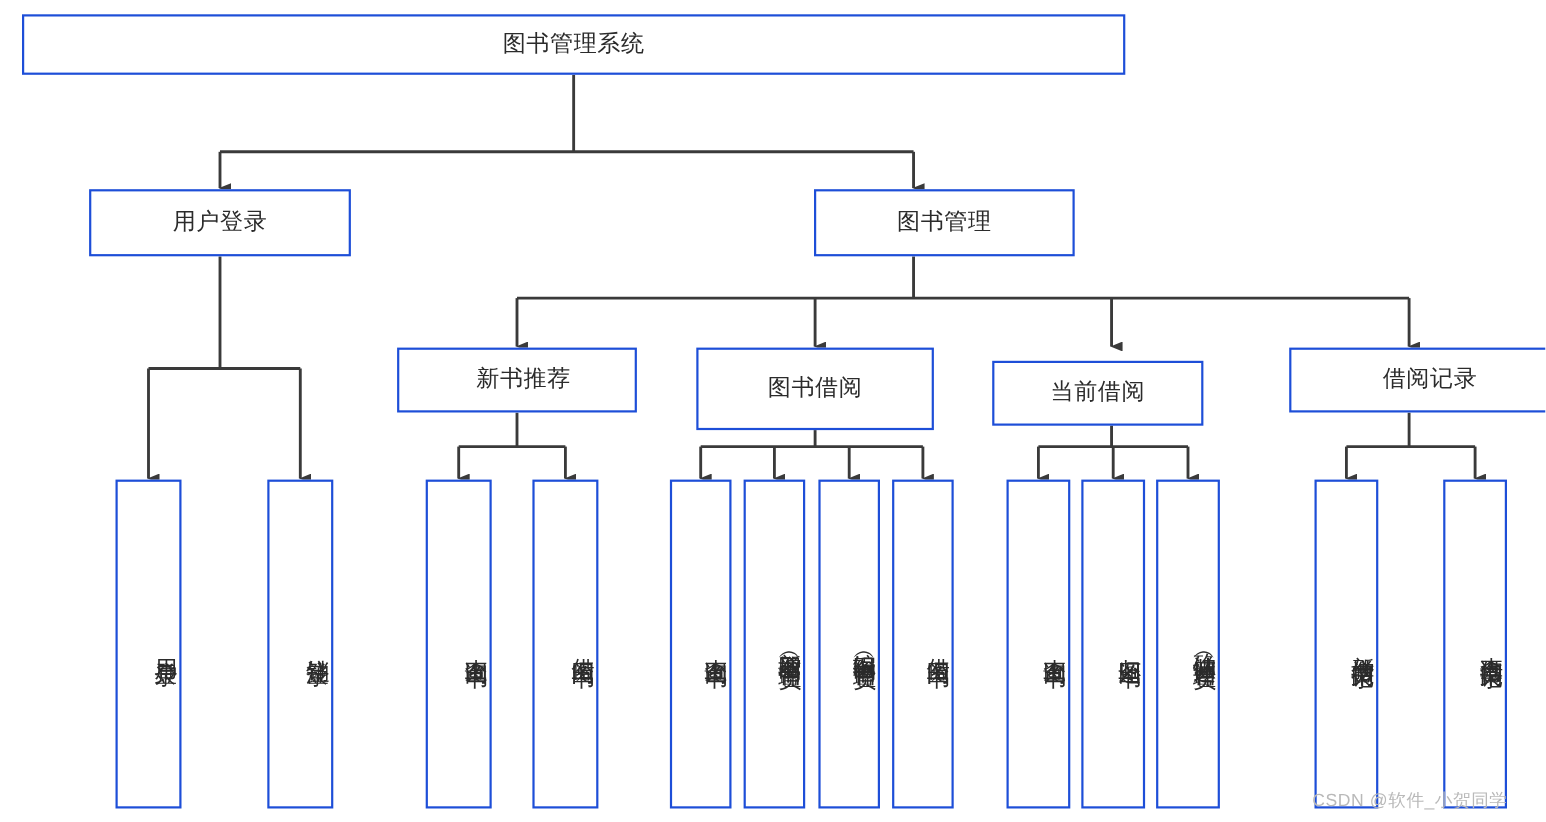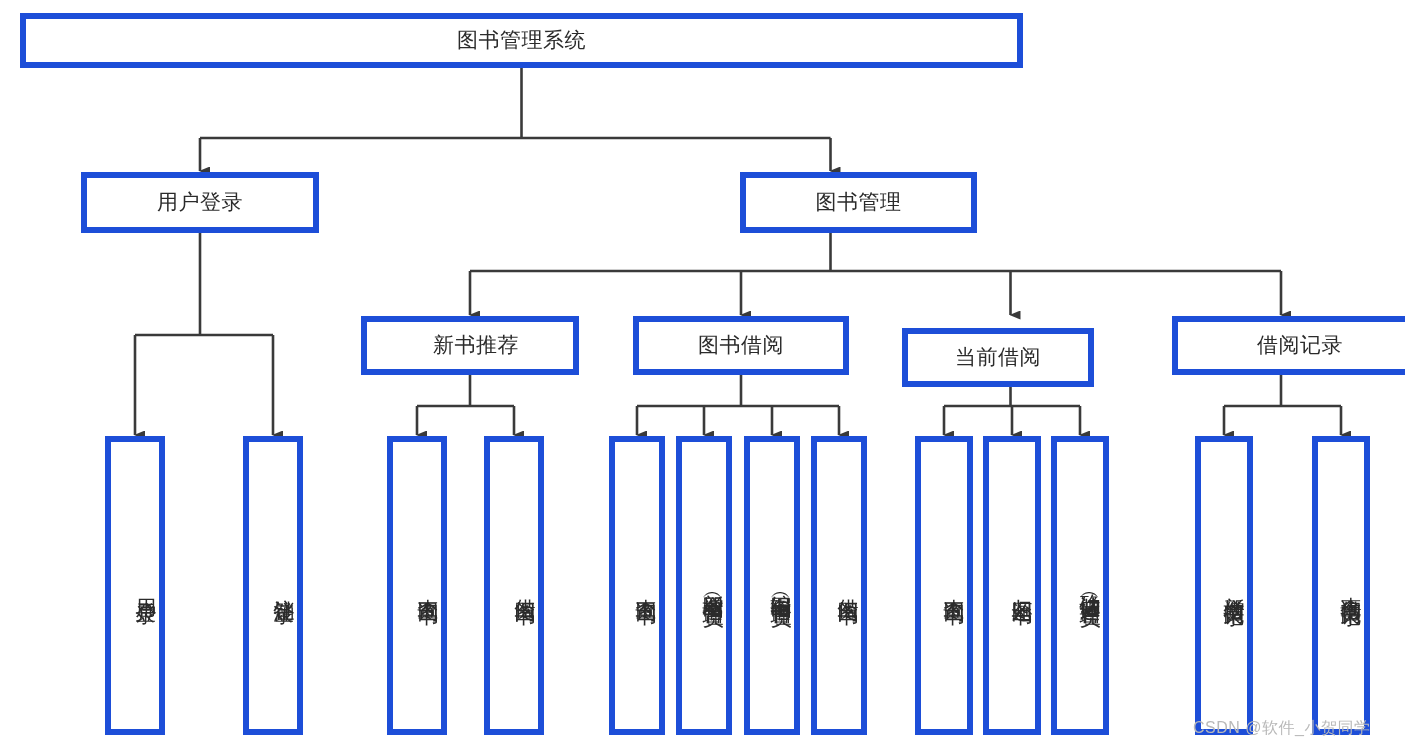--- a/index.html
+++ b/index.html
@@ -21,21 +21,21 @@
     position: absolute;
     left: 0;
     top: 0;
     width: 1405px;
     height: 747px;
     pointer-events: none;
   }
   .node {
     position: absolute;
     box-sizing: border-box;
-    border: 6px solid #1d4ed8;
+    border: 2px solid #1d4ed8;
     background: #ffffff;
     color: #2b2b2b;
     display: flex;
     align-items: center;
     justify-content: center;
     text-align: center;
     line-height: 1.28;
   }
   .node.h {
     font-size: 21px;
@@ -117,21 +117,21 @@
       </div>
       <div class="node h" style="left: 81px; top: 172px; width: 238px; height: 61px;">
         <span class="htxt">用户登录</span>
       </div>
       <div class="node h" style="left: 712px; top: 172px; width: 237px; height: 61px; margin-left: 28px;">
         <span class="htxt">图书管理</span>
       </div>
       <div class="node h" style="left: 361px; top: 316px; width: 218px; height: 59px; padding-left: 12px;">
         <span class="htxt">新书推荐</span>
       </div>
-      <div class="node h" style="left: 633px; top: 316px; width: 216px; height: 59px;">
+      <div class="node h" style="left: 633px; top: 316px; width: 216px; height: 75px;">
         <span class="htxt">图书借阅</span>
       </div>
       <div class="node h" style="left: 902px; top: 328px; width: 192px; height: 59px;">
         <span class="htxt">当前借阅</span>
       </div>
       <div class="node h" style="left: 1172px; top: 316px; width: 256px; height: 59px;">
         <span class="htxt">借阅记录</span>
       </div>
       <div class="node v" style="left: 105px; top: 436px; width: 60px; height: 299px;">
         <span class="vtxt">用户登录</span>

